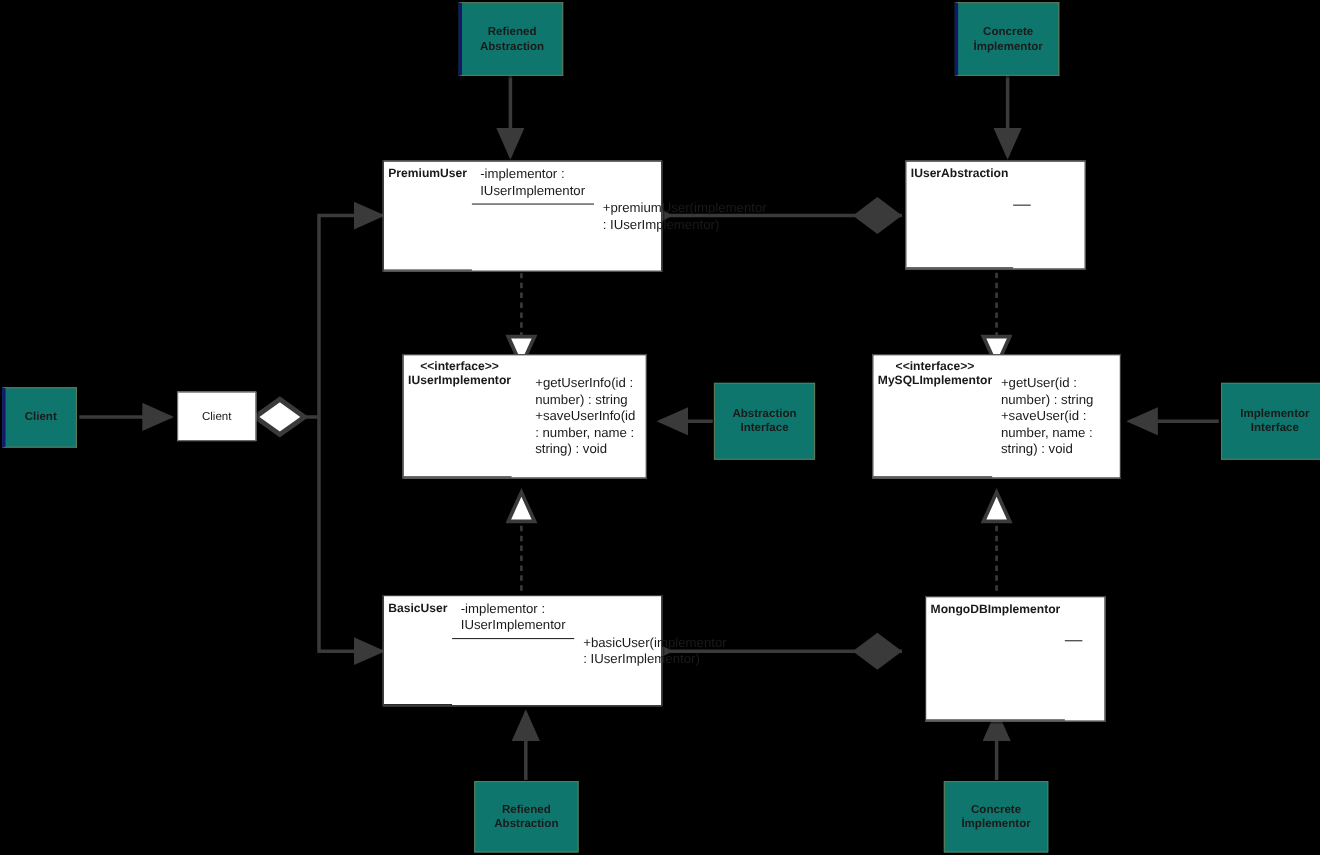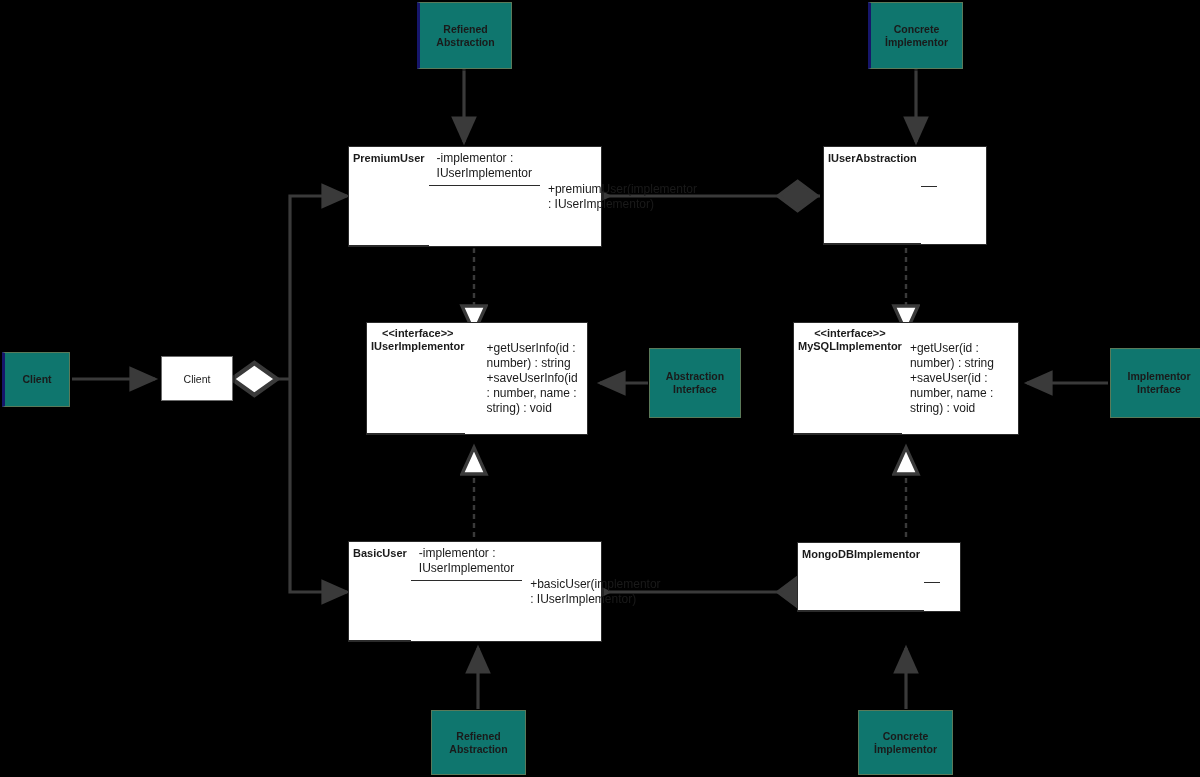--- a/index.html
+++ b/index.html
@@ -175,19 +175,19 @@
     <div class="uml-ops center-v" style="flex:1;">+getUser(id : number) : string
 +saveUser(id : number, name : string) : void</div>
   </div>
 
   <div class="uml-class" style="left:348px; top:541px; width:254px; height:101px;">
     <div class="uml-title">BasicUser</div>
     <div class="uml-attrs center-v" style="height:39px;">-implementor : IUserImplementor</div>
     <div class="uml-ops center-v" style="flex:1;">+basicUser(implementor : IUserImplementor)</div>
   </div>
 
-  <div class="uml-class" style="left:797px; top:542px; width:164px; height:70px;">
+  <div class="uml-class" style="left:841px; top:542px; width:164px; height:114px;">
     <div class="uml-title">MongoDBImplementor</div>
     <div class="uml-attrs" style="height:40px;"></div>
     <div class="uml-ops" style="flex:1;"></div>
   </div>
 
 </div>
 
 </body></html>

